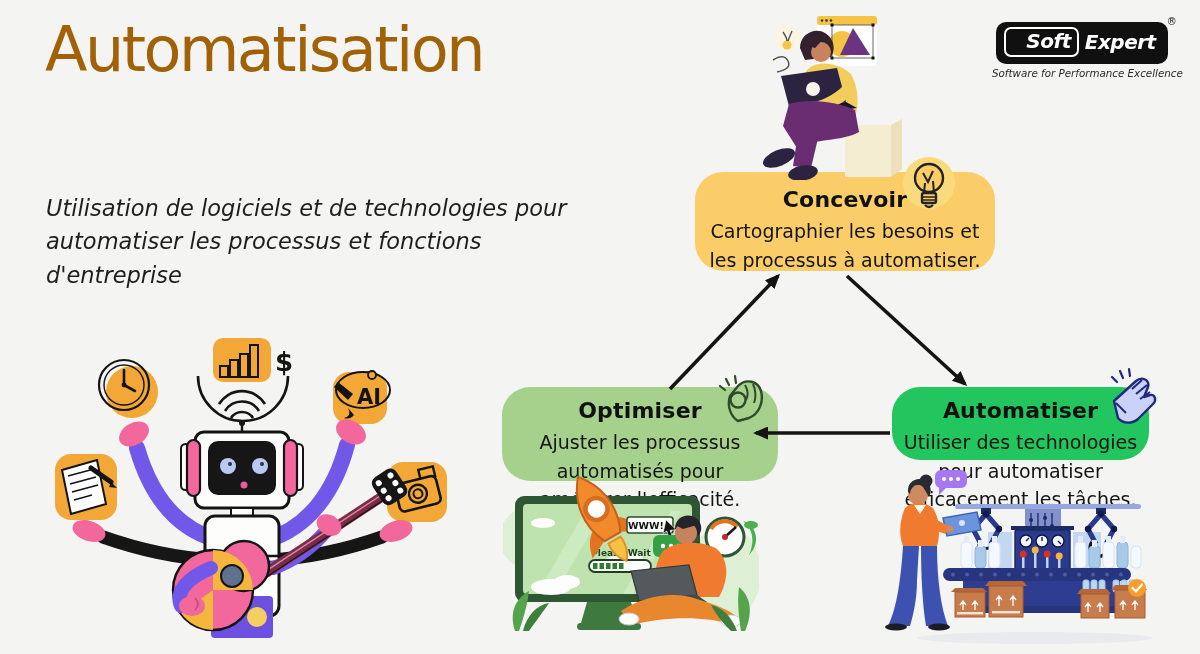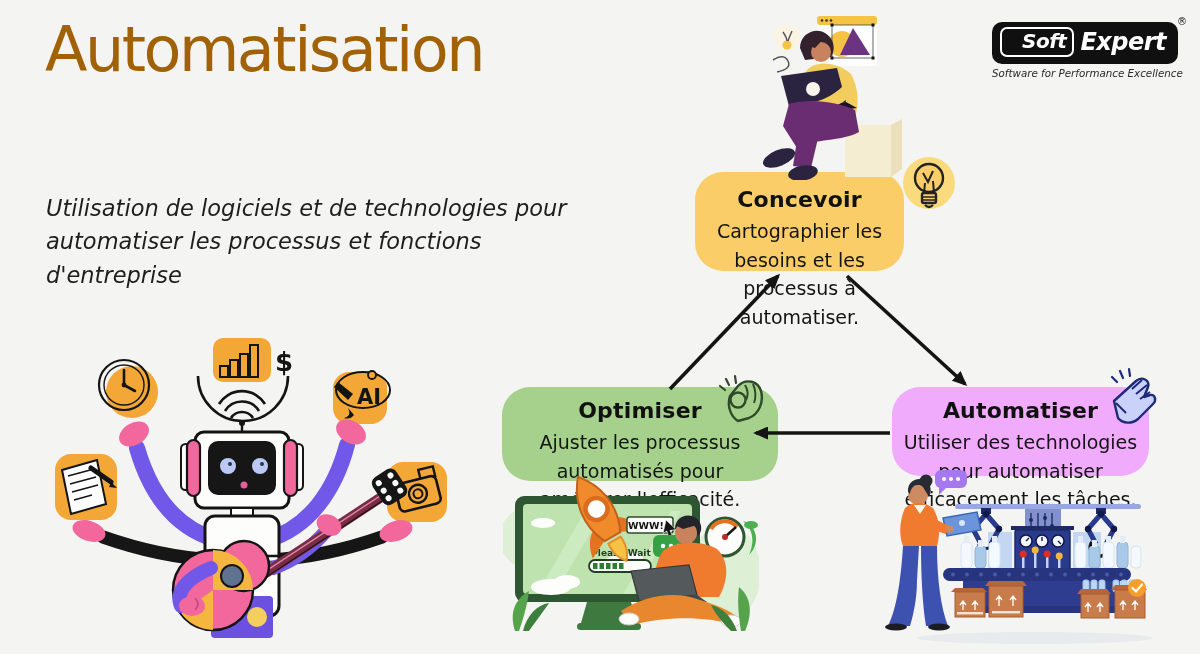--- a/index.html
+++ b/index.html
@@ -21,30 +21,30 @@
   
   .logo{position:absolute;left:992px;top:22px;width:180px;text-align:center;}
   .logo-box{
     position:relative;background:#101010;border-radius:10px;
     padding:5px 10px 7px 8px;display:inline-flex;align-items:center;gap:6px;
   }
   .logo-soft{
     color:#fff;font-style:italic;font-weight:bold;font-size:20px;letter-spacing:-0.5px;
     border:2.5px solid #fff;border-radius:7px;padding:0 6px 2px 20px;
   }
-  .logo-expert{color:#fff;font-style:italic;font-weight:bold;font-size:24px;letter-spacing:-0.5px;padding-right:2px;}
+  .logo-expert{color:#fff;font-style:italic;font-weight:bold;font-size:20px;letter-spacing:-0.5px;padding-right:2px;}
   .logo-reg{position:absolute;top:-6px;right:-9px;font-size:10px;color:#101010;}
   .logo-tagline{font-style:italic;font-size:10.3px;color:#2A2A2A;margin-top:3px;white-space:nowrap;}
   
   .card{position:absolute;border-radius:28px;text-align:center;z-index:2;}
   .card-title{font-size:22px;font-weight:800;color:#111;margin-top:15px;letter-spacing:0.2px;}
   .card-desc{font-size:19px;line-height:1.5;color:#141414;margin-top:5px;padding:0 9px;}
-  #card-concevoir{left:695px;top:172px;width:209px;height:99px;background:#FACD69;}
+  #card-concevoir{left:695px;top:172px;width:300px;height:99px;background:#FACD69;}
   #card-optimiser{left:502px;top:387px;width:276px;height:94px;background:#A6D18D;}
-  #card-automatiser{left:892px;top:387px;width:257px;height:89px;background:#f0abfc;}
+  #card-automatiser{left:892px;top:387px;width:257px;height:73px;background:#22c55e;}
   #card-optimiser .card-title,#card-automatiser .card-title{margin-top:11px;}
   .corner-icon{position:absolute;z-index:4;}
   .arrows{position:absolute;left:0;top:0;z-index:3;pointer-events:none;}
   .illu{position:absolute;z-index:6;}
   svg text{font-family:"DejaVu Sans","Liberation Sans",sans-serif;}
 </style>
 </head>
 <body>
 
 <div class="title">

